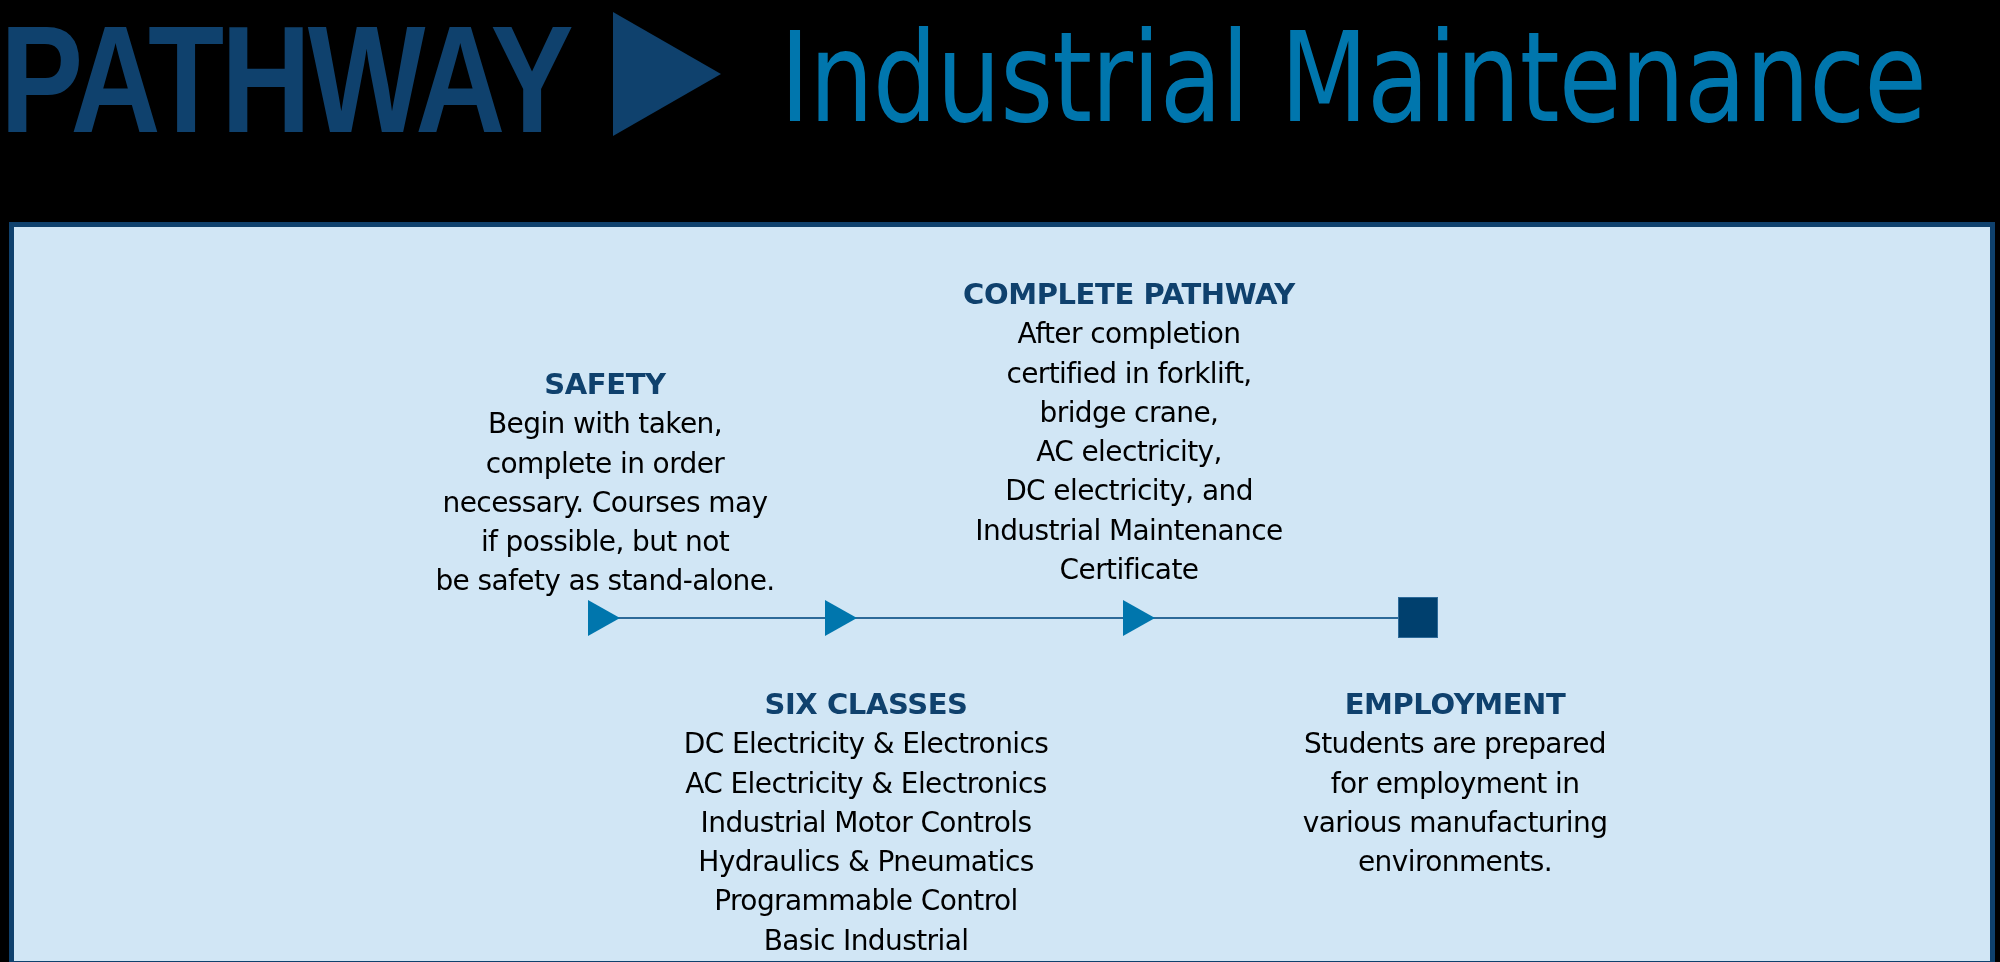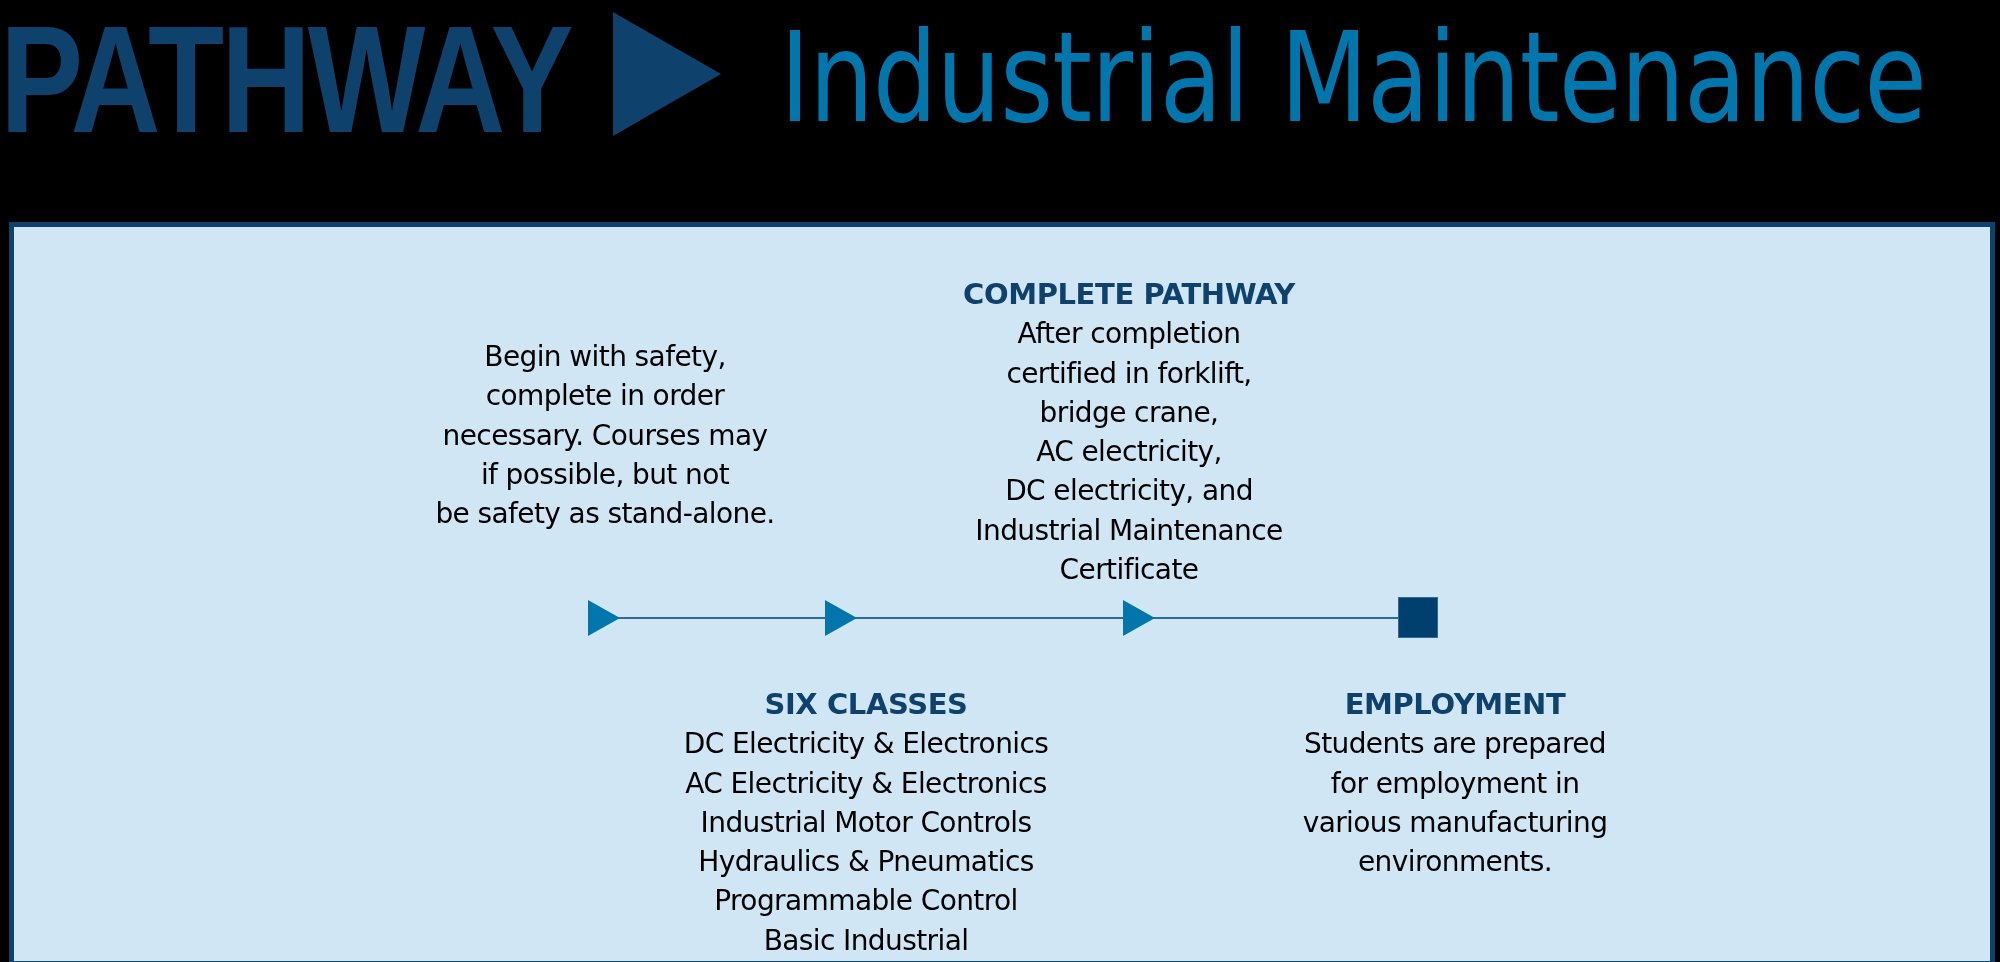--- a/index.html
+++ b/index.html
@@ -64,21 +64,22 @@
 
 <div class="panel"></div>
 
 <div class="timeline-line"></div>
 <div class="tri" style="left:588px; top:600px;"></div>
 <div class="tri" style="left:825px; top:600px;"></div>
 <div class="tri" style="left:1123px; top:600px;"></div>
 <div class="square"></div>
 
 <div class="block" style="left:405px; width:400px; top:337px;">
-  <span class="line">Begin with safety,</span>
+  <span class="line heading">SAFETY</span>
+  <span class="line">Begin with taken,</span>
   <span class="line">complete in order</span>
   <span class="line">necessary. Courses may</span>
   <span class="line">if possible, but not</span>
   <span class="line">be safety as stand-alone.</span>
 </div>
 
 <div class="block" style="left:929px; width:400px; top:247px;">
   <span class="line heading">COMPLETE PATHWAY</span>
   <span class="line">After completion</span>
   <span class="line">certified in forklift,</span>

